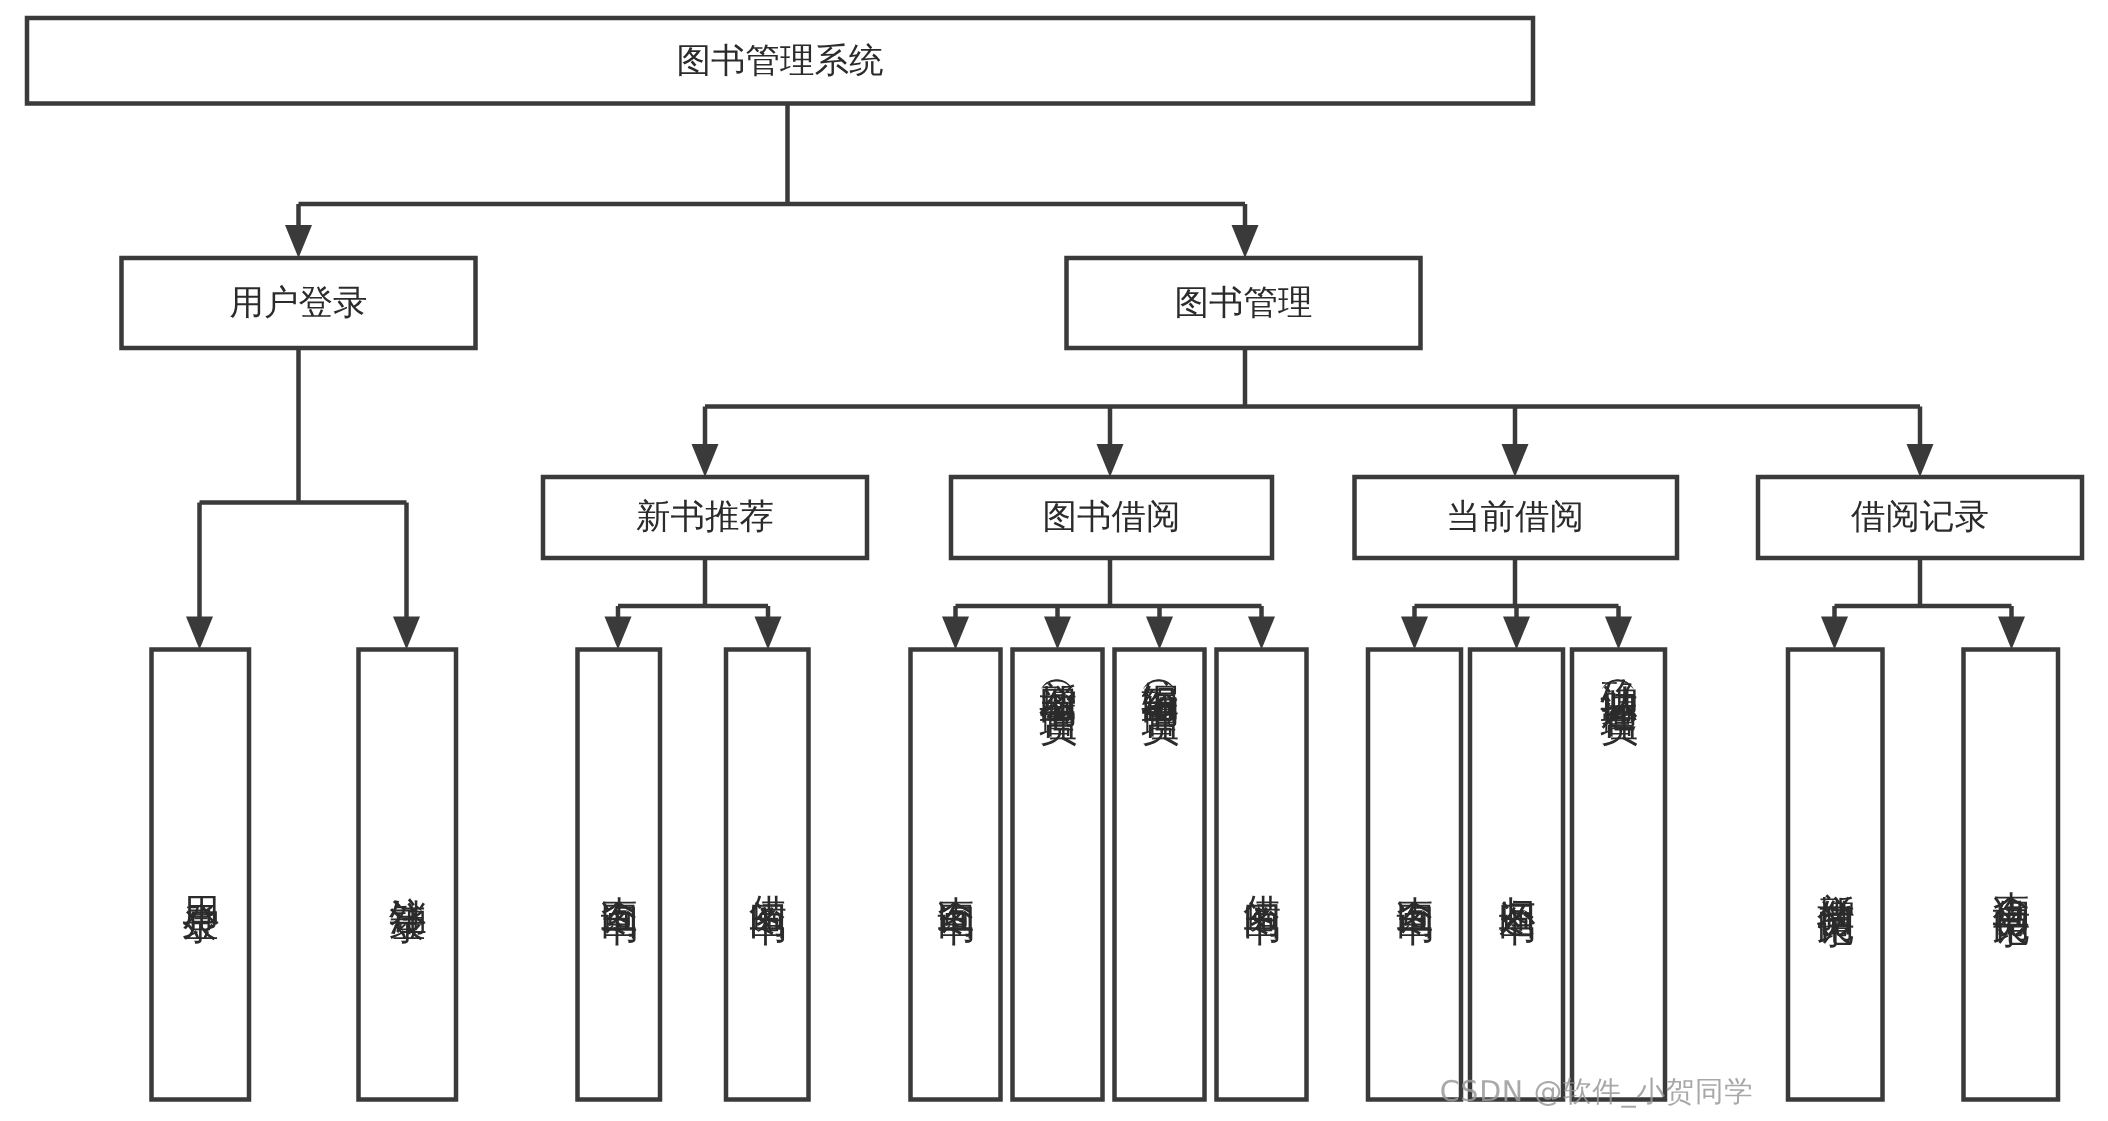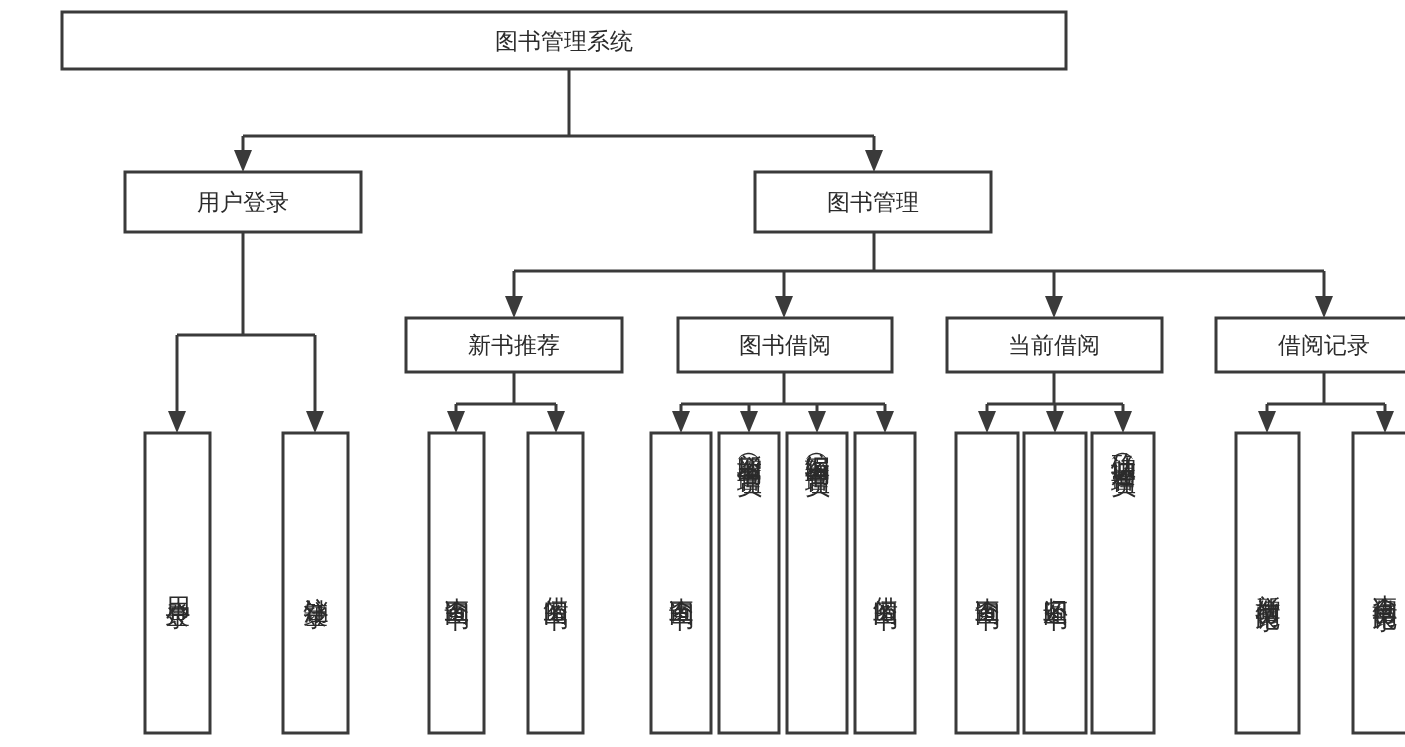--- a/index.html
+++ b/index.html
@@ -11,21 +11,20 @@
     width: 1405px;
     height: 747px;
     font-family: "DejaVu Sans", "Liberation Sans", sans-serif;
     overflow: hidden;
   }
   #diagram-root {
     position: relative;
     width: 1177px;
     height: 747px;
     background: #ffffff;
-    margin-left: 44px;
   }
   svg.tree-canvas {
     position: absolute;
     left: 0;
     top: 0;
     width: 1405px;
     height: 747px;
   }
   .node-box {
     fill: #ffffff;
@@ -235,14 +234,15 @@
   </div>
 
   <div class="leaf-label-wrap" style="left:1192px; top:433px; width:63px; height:300px;">
     <span class="leaf-label">新增借阅记录</span>
   </div>
 
   <div class="leaf-label-wrap" style="left:1309px; top:433px; width:63px; height:300px;">
     <span class="leaf-label">查询借阅记录</span>
   </div>
 
+  <div class="watermark">CSDN @软件_小贺同学</div>
 
 </div>
 
 </body></html>

